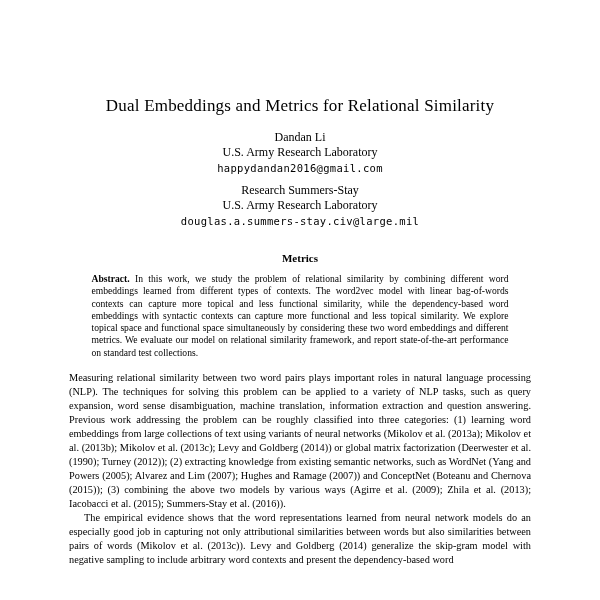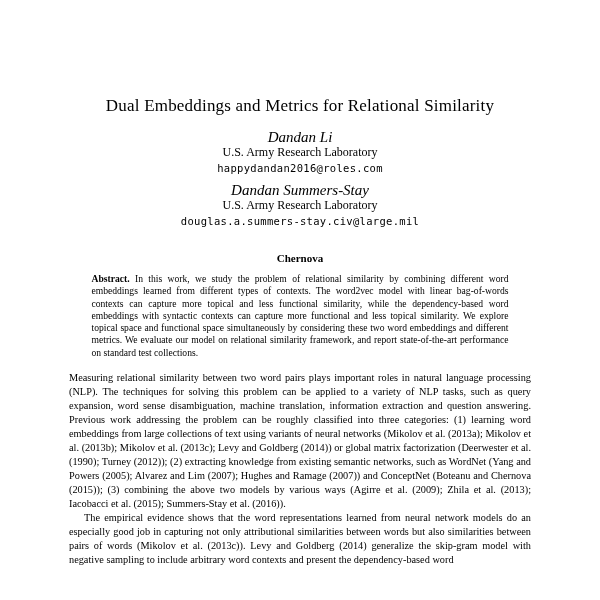--- a/index.html
+++ b/index.html
@@ -25,23 +25,22 @@
     letter-spacing: 0.2px;
   }
   .authors {
     margin-top: 14px;
     text-align: center;
   }
   .author {
     margin-bottom: 7px;
   }
   .author-name {
-    font-size: 15px;
+    font-size: 12px;
     line-height: 15px;
-    font-style: italic;
   }
   .author-aff {
     font-size: 12px;
     line-height: 15px;
     text-align: center;
   }
   .author-email {
     font-family: "DejaVu Sans Mono", monospace;
     font-size: 10.5px;
     line-height: 16px;
@@ -93,31 +92,31 @@
 <body>
 
 <div class="page">
 
   <h1 class="title">Dual Embeddings and Metrics for Relational Similarity</h1>
 
   <div class="authors">
     <div class="author">
       <div class="author-name">Dandan Li</div>
       <div class="author-aff">U.S. Army Research Laboratory</div>
-      <div class="author-email">happydandan2016@roles.com</div>
+      <div class="author-email">happydandan2016@gmail.com</div>
     </div>
     <div class="author">
-      <div class="author-name">Dandan Summers-Stay</div>
+      <div class="author-name">Research Summers-Stay</div>
       <div class="author-aff">U.S. Army Research Laboratory</div>
       <div class="author-email">douglas.a.summers-stay.civ@large.mil</div>
     </div>
   </div>
 
   <div class="abstract">
-    <div class="abstract-heading">Chernova</div>
+    <div class="abstract-heading">Metrics</div>
     <p class="abstract-text"><span class="lead">Abstract.</span> <span>In this work, we study the problem of relational similarity by combining different word embeddings learned from different types of contexts. The word2vec model with linear bag-of-words contexts can capture more topical and less functional similarity, while the dependency-based word embeddings with syntactic contexts can capture more functional and less topical similarity. We explore topical space and functional space simultaneously by considering these two word embeddings and different metrics. We evaluate our model on relational similarity framework, and report state-of-the-art performance on standard test collections.</span></p>
   </div>
 
 
   <div class="body-text">
     <p>Measuring relational similarity between two word pairs plays important roles in natural language processing (NLP). The techniques for solving this problem can be applied to a variety of NLP tasks, such as query expansion, word sense disambiguation, machine translation, information extraction and question answering. Previous work addressing the problem can be roughly classified into three categories: (1) learning word embeddings from large collections of text using variants of neural networks (Mikolov et al. (2013a); Mikolov et al. (2013b); Mikolov et al. (2013c); Levy and Goldberg (2014)) or global matrix factorization (Deerwester et al. (1990); Turney (2012)); (2) extracting knowledge from existing semantic networks, such as WordNet (Yang and Powers (2005); Alvarez and Lim (2007); Hughes and Ramage (2007)) and ConceptNet (Boteanu and Chernova (2015)); (3) combining the above two models by various ways (Agirre et al. (2009); Zhila et al. (2013); Iacobacci et al. (2015); Summers-Stay et al. (2016)).</p>
     <p class="indented">The empirical evidence shows that the word representations learned from neural network models do an especially good job in capturing not only attributional similarities between words but also similarities between pairs of words (Mikolov et al. (2013c)). Levy and Goldberg (2014) generalize the skip-gram model with negative sampling to include arbitrary word contexts and present the dependency-based word</p>
   </div>
 
 </div>

